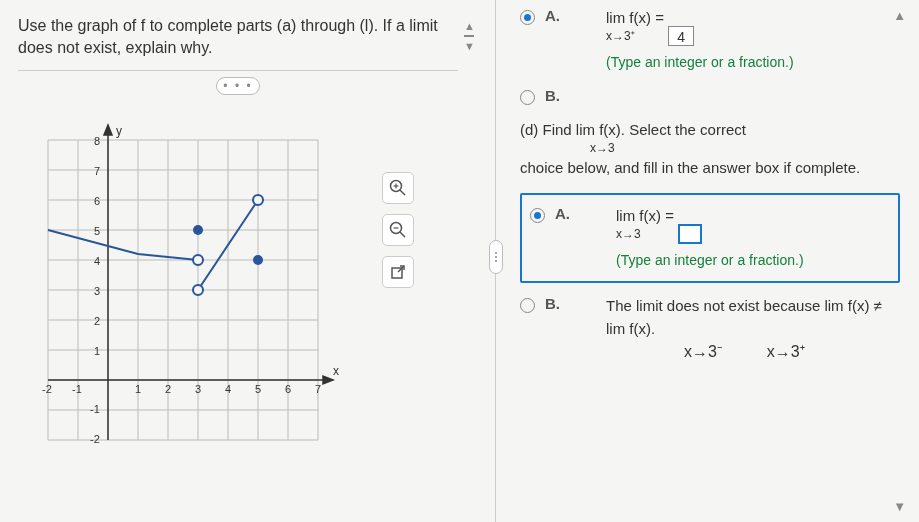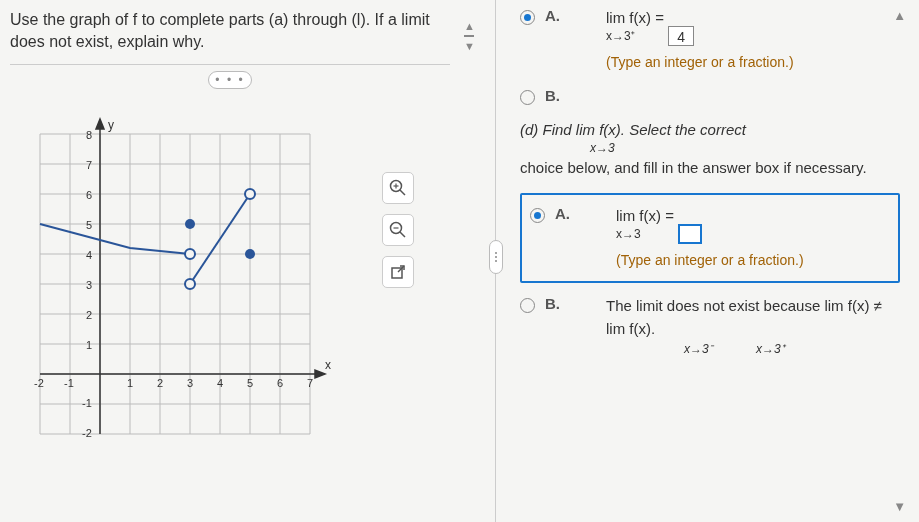--- a/index.html
+++ b/index.html
@@ -7,25 +7,25 @@
       font-family: Arial, sans-serif;
       background: #f5f5f3;
       width: 919px;
       height: 522px;
       overflow: hidden;
       position: relative;
       color: #333;
     }
     .left-panel {
       position: absolute;
-      left: 0;
+      left: 8px;
       top: 0;
       width: 460px;
       height: 522px;
-      padding: 9px 10px;
+      padding: 15px 10px;
     }
     .right-panel {
       position: absolute;
       left: 510px;
       top: 0;
       width: 400px;
       height: 522px;
       padding: 5px 10px;
       font-size: 15px;
     }
@@ -147,21 +147,21 @@
       background: #fff;
       text-align: center;
       font-size: 14px;
       display: inline-block;
       vertical-align: middle;
     }
     .answer-input.empty {
       border: 2px solid #1776d0;
       width: 24px;
     }
-    .hint-text { color: #a16207; font-size: 14px; }
+    .hint-text { color: #15803d; font-size: 14px; }
     .question-d {
       margin-top: 8px;
       margin-bottom: 14px;
       line-height: 1.5;
     }
     .selected-box {
       border: 2px solid #1776d0;
       border-radius: 2px;
       padding: 10px 8px;
       margin-bottom: 12px;
@@ -313,25 +313,25 @@
       <div class="hint-text" style="margin-top:6px;">(Type an integer or a fraction.)</div>
     </div>
   </div>
 
   <div class="choice-row">
     <div class="radio"></div>
     <div class="choice-label">B.</div>
   </div>
 
   <div class="question-d">
-    <span style="display:inline-block; vertical-align:top;font-style:italic;">
+    <span style="display:inline-block; vertical-align:top;">
       <span>(d) Find  lim f(x). Select the correct</span>
       <span class="lim-under" style="margin-left:70px;">x→3</span>
     </span>
-    <div>choice below, and fill in the answer box if necessary.</div>
+    <div>choice below, and fill in the answer box if complete.</div>
   </div>
 
   <div class="selected-box">
     <div class="choice-row" style="margin-bottom:0;">
       <div class="radio selected"></div>
       <div class="choice-label">A.</div>
       <div class="choice-body">
         <span>
           <span class="lim-expr">
             <span>lim  f(x) =</span>
@@ -342,19 +342,19 @@
         <div class="hint-text" style="margin-top:6px;">(Type an integer or a fraction.)</div>
       </div>
     </div>
   </div>
 
   <div class="choice-row">
     <div class="radio"></div>
     <div class="choice-label">B.</div>
     <div class="choice-body">
       <span>The limit does not exist because   lim  f(x) ≠  lim  f(x).</span>
-      <div style="font-size:12px;font-style:italic;">
+      <div style="font-size:16px;">
         <span style="display:inline-block; margin-left:78px;">x→3⁻</span>
         <span style="display:inline-block; margin-left:40px;">x→3⁺</span>
       </div>
     </div>
   </div>
 </div>
 
 </body></html>

